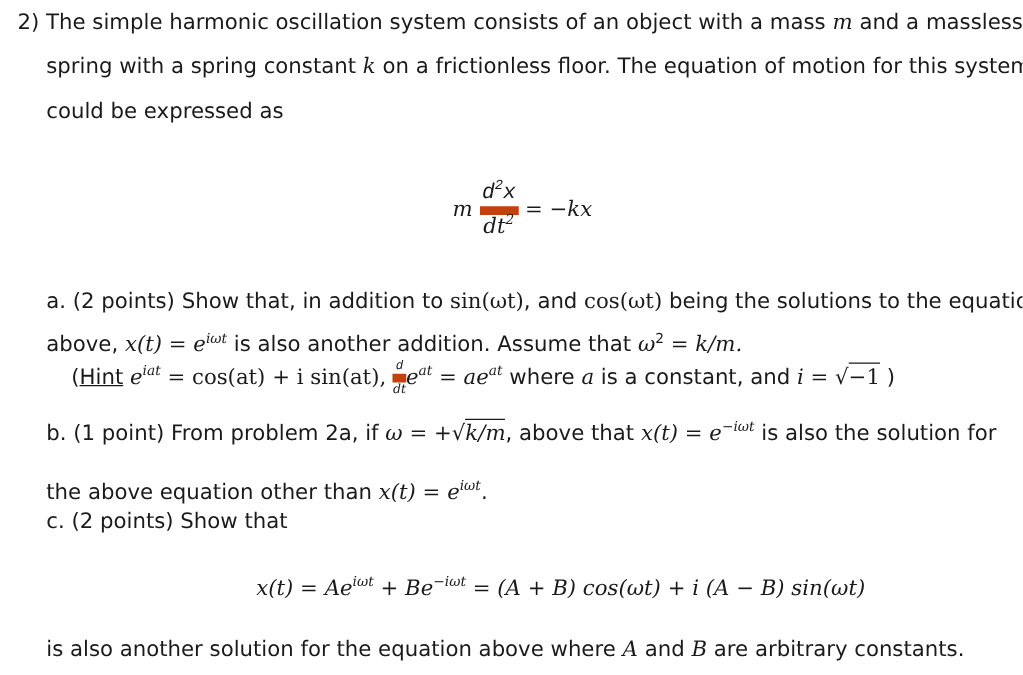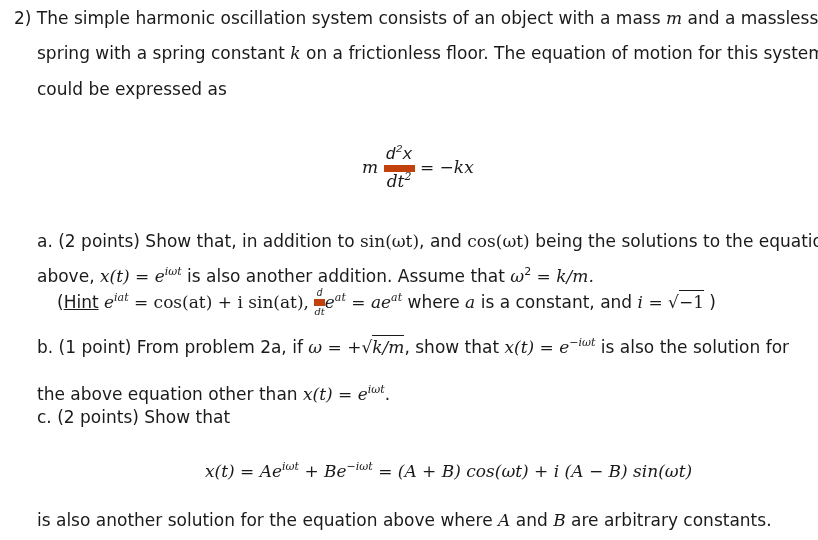--- a/index.html
+++ b/index.html
@@ -77,21 +77,21 @@
     <span class="m">i = √</span><span class="mr sqrt">−1</span>
     <span>)</span>
   </div>
 </div>
 
 <div>
   <div class="line" style="left:37px; top:337px;">
     <span>b.</span>
     <b class="pts">(1 point)</b>
     <span>From problem 2a, if</span>
-    <span class="m">ω = +√</span><span class="m sqrt">k/m</span><span>, show that</span>
+    <span class="m">ω = +√</span><span class="m sqrt">k/m</span><span>, above that</span>
     <span class="m">x(t) = e</span><sup class="m">−iωt</sup>
     <span>is also the solution for</span>
   </div>
   <div class="line" style="left:37px; top:384px;">
     <span>the above equation other than</span>
     <span class="m">x(t) = e</span><sup class="m">iωt</sup><span>.</span>
   </div>
 </div>
 
 <div>

